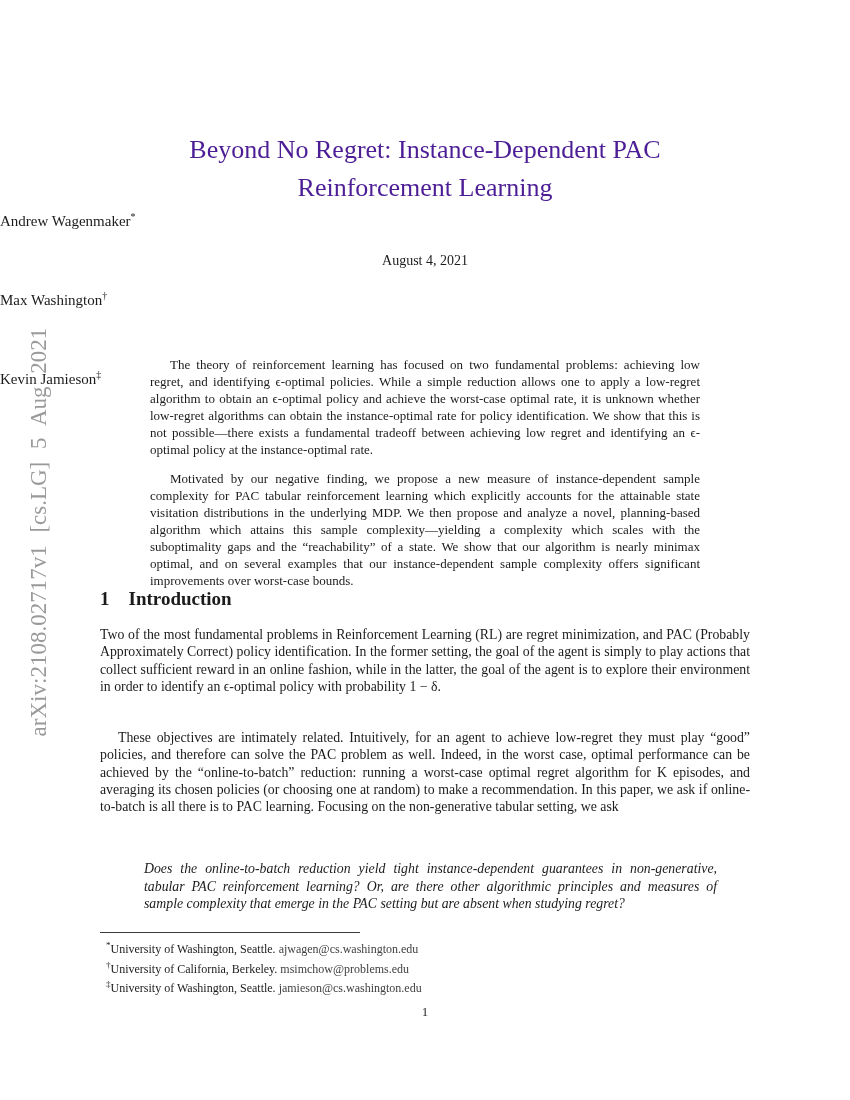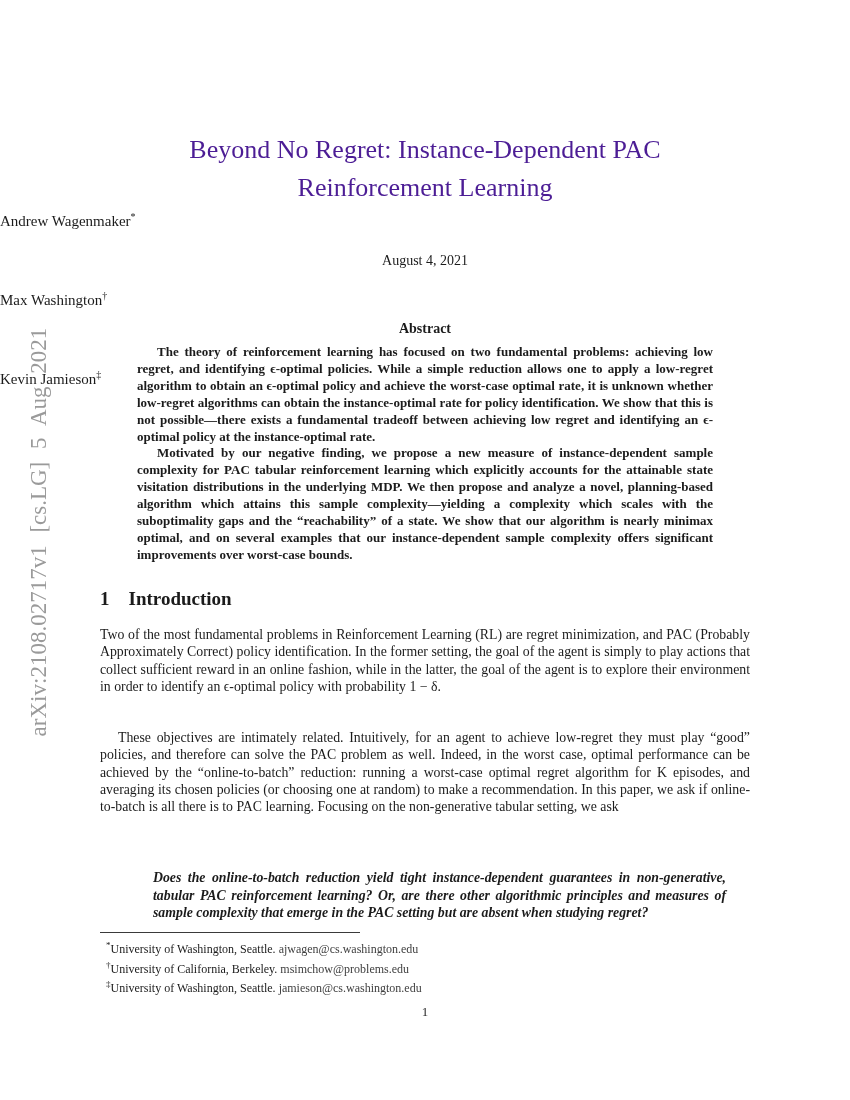--- a/index.html
+++ b/index.html
@@ -73,23 +73,22 @@
   .abstract-body {
     position: absolute;
     top: 344px;
     left: 137px;
     width: 576px;
     font-size: 13px;
     line-height: 16.9px;
     text-align: justify;
   }
   .abstract-body p {
-    margin: 0;
+    margin: 13px;
     text-indent: 20px;
-    font-weight: bold;
   }
   .section-heading {
     position: absolute;
     top: 588px;
     left: 100px;
     font-size: 19px;
     font-weight: bold;
   }
   .section-heading .sec-num { margin-right: 19px; }
   .body-paragraph {
@@ -105,22 +104,21 @@
   .intro-p2 { top: 729px; text-indent: 18px; }
   .block-quote {
     position: absolute;
     top: 856px;
     left: 140px;
     width: 573px;
     font-style: italic;
     font-size: 13.8px;
     line-height: 17.6px;
     text-align: justify;
-    margin: 13px;
-    font-weight: bold;
+    margin: 4px;
   }
   .footnote-rule {
     position: absolute;
     top: 932px;
     left: 100px;
     width: 260px;
     height: 0;
     border-top: 1.2px solid #3a3a3a;
   }
   .footnotes {
@@ -158,21 +156,20 @@
   <div class="paper-title">Beyond No Regret: Instance-Dependent PAC Reinforcement Learning</div>
 
   <div class="authors-row">
     <span class="author"><span>Andrew Wagenmaker</span><sup>*</sup></span>
     <span class="author"><span>Max Washington</span><sup>†</sup></span>
     <span class="author"><span>Kevin Jamieson</span><sup>‡</sup></span>
   </div>
 
   <div class="paper-date">August 4, 2021</div>
 
-  <div class="abstract-heading">Abstract</div>
 
   <div class="abstract-body">
     <p>The theory of reinforcement learning has focused on two fundamental problems: achieving low regret, and identifying ϵ-optimal policies.  While a simple reduction allows one to apply a low-regret algorithm to obtain an ϵ-optimal policy and achieve the worst-case optimal rate, it is unknown whether low-regret algorithms can obtain the instance-optimal rate for policy identification.  We show that this is not possible—there exists a fundamental tradeoff between achieving low regret and identifying an ϵ-optimal policy at the instance-optimal rate.</p>
     <p>Motivated by our negative finding, we propose a new measure of instance-dependent sample complexity for PAC tabular reinforcement learning which explicitly accounts for the attainable state visitation distributions in the underlying MDP. We then propose and analyze a novel, planning-based algorithm which attains this sample complexity—yielding a complexity which scales with the suboptimality gaps and the “reachability” of a state.  We show that our algorithm is nearly minimax optimal, and on several examples that our instance-dependent sample complexity offers significant improvements over worst-case bounds.</p>
   </div>
 
   <div class="section-heading">
     <span class="sec-num">1</span><span>Introduction</span>
   </div>
 

